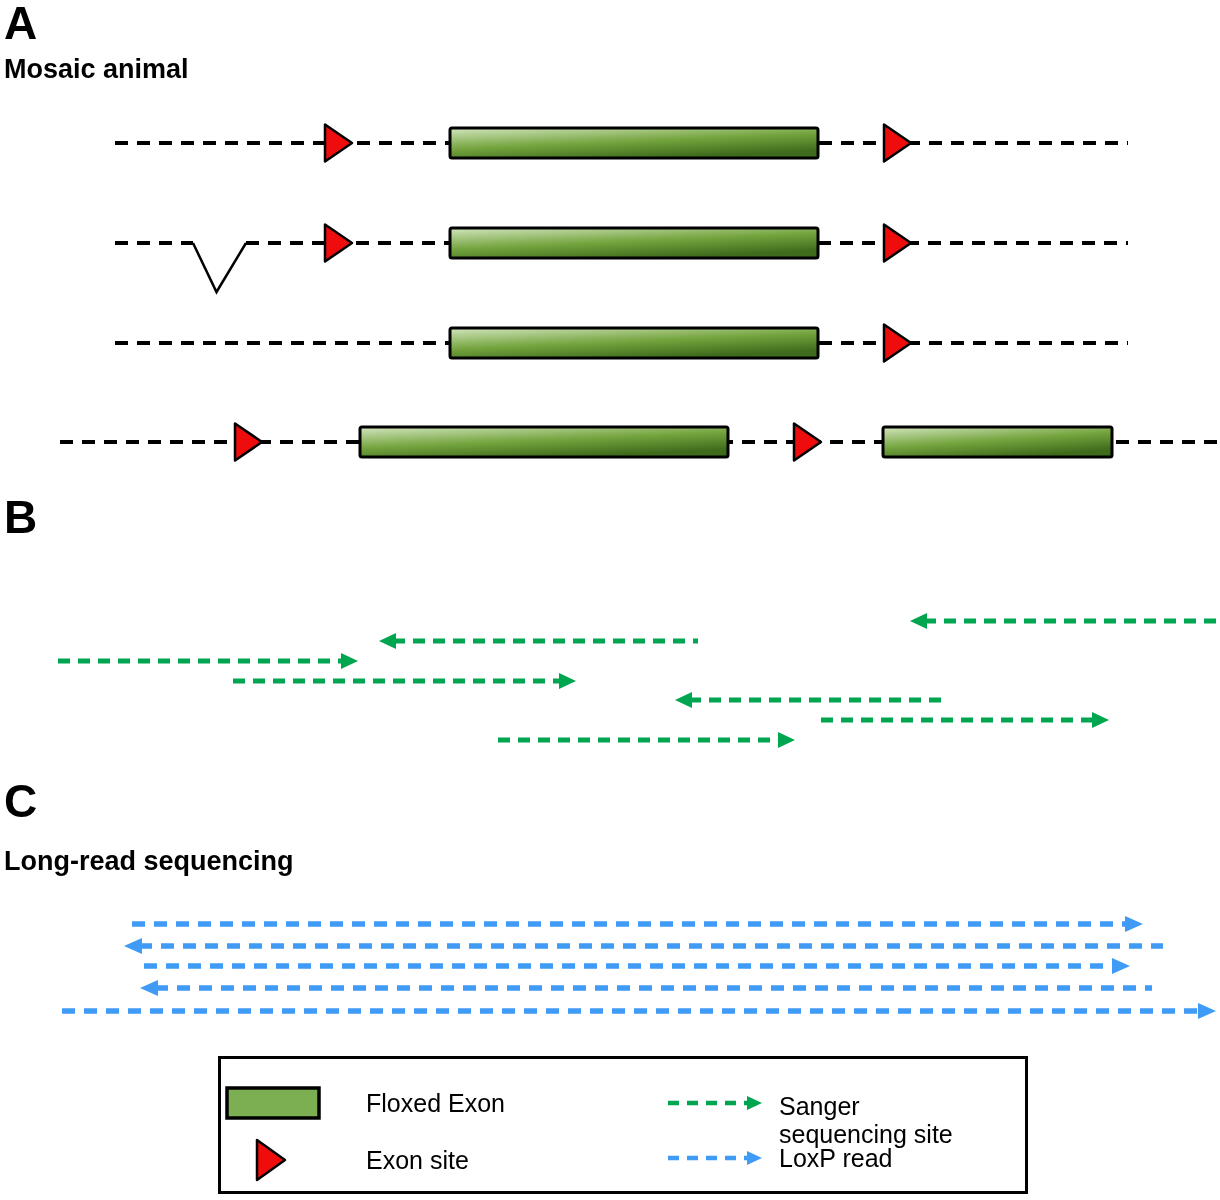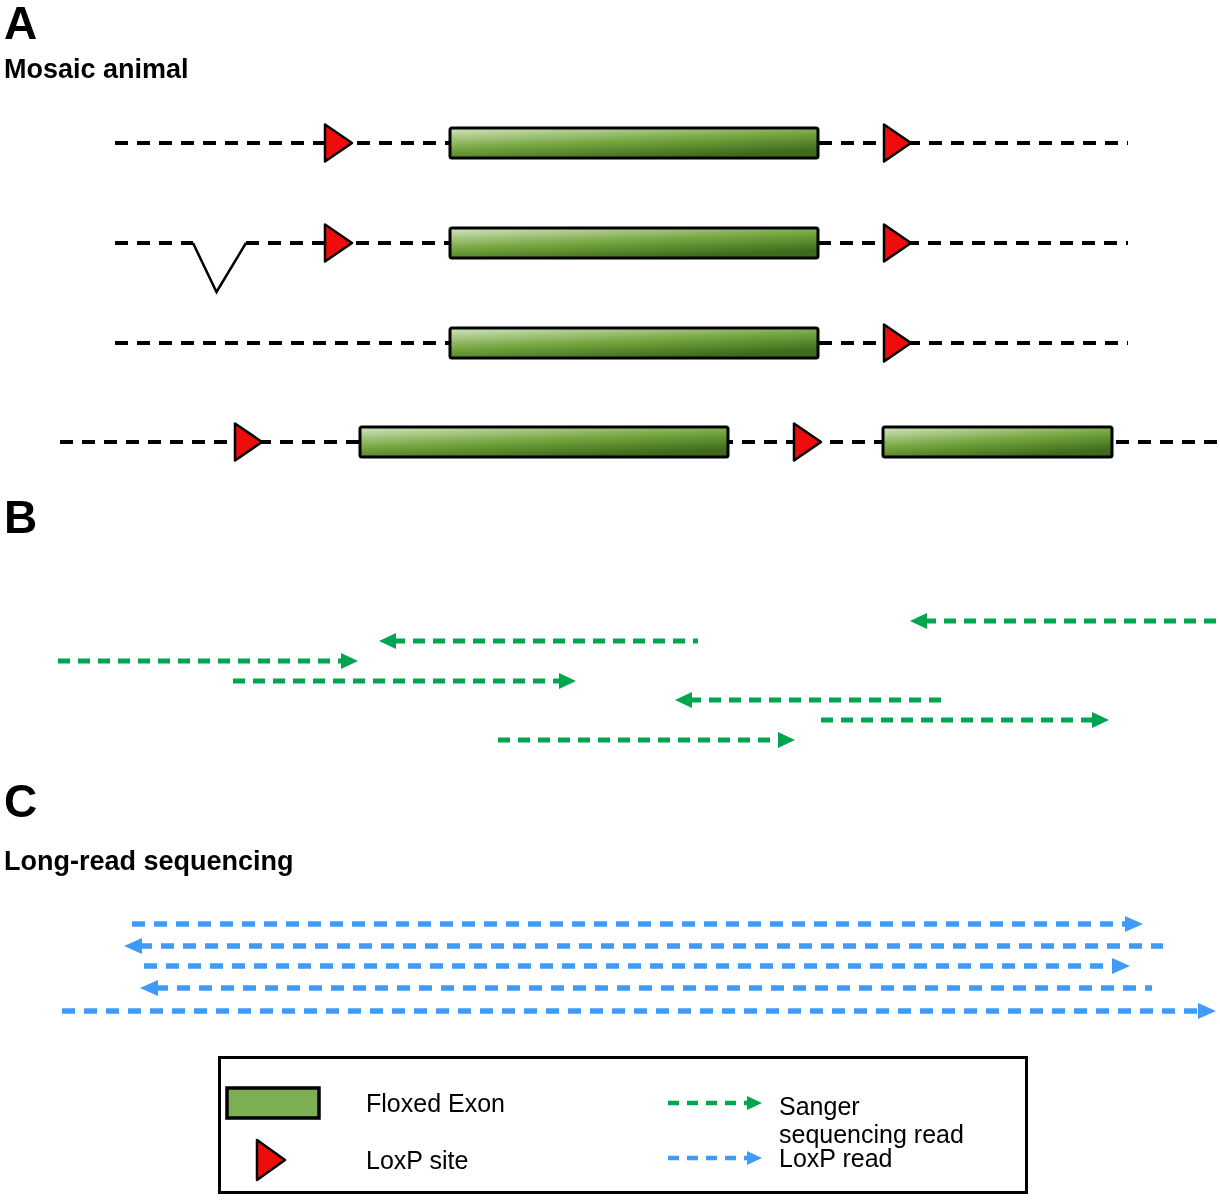--- a/index.html
+++ b/index.html
@@ -85,20 +85,20 @@
   <div class="panel-title" style="left:4px;top:56px">Mosaic animal</div>
 
   <div class="panel-letter" style="left:4px;top:494px">B</div>
 
   <div class="panel-letter" style="left:4px;top:778px">C</div>
   <div class="panel-title" style="left:4px;top:848px">Long-read sequencing</div>
 
   <div class="legend-box"></div>
 
   <div class="legend-label" id="lbl-floxed">Floxed Exon</div>
-  <div class="legend-label" id="lbl-loxp">LoxP site</div>
+  <div class="legend-label" id="lbl-loxp">Exon site</div>
   <div class="legend-label" id="lbl-sanger">
     <div>Sanger</div>
-    <div>sequencing read</div>
+    <div>sequencing site</div>
   </div>
   <div class="legend-label" id="lbl-longread">LoxP read</div>
 
 </div>
 
 </body></html>

